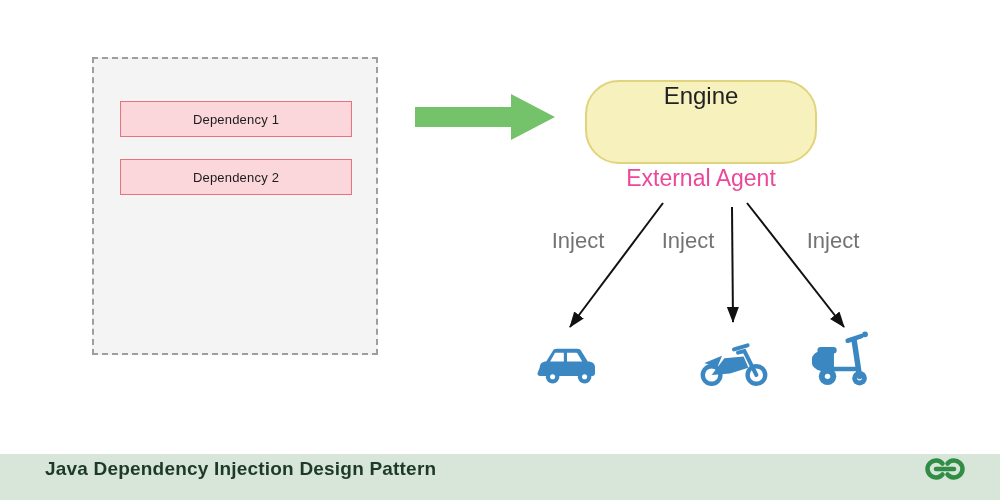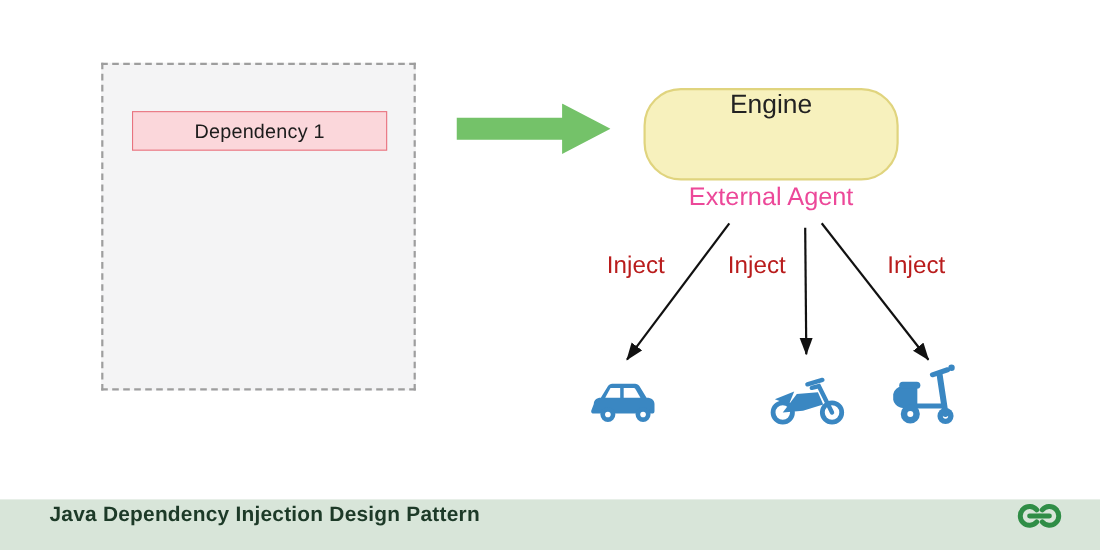--- a/index.html
+++ b/index.html
@@ -22,21 +22,21 @@
     background: #f4f4f5;
     border: 2px dashed #9e9e9e;
   }
   .dep-box {
     position: absolute;
     left: 26px;
     width: 232px; height: 36px;
     background: #fbd7db;
     border: 1px solid #e8737f;
     display: flex; align-items: center; justify-content: center;
-    font-size: 18px;
+    font-size: 13px;
     color: #1c1c1c;
     letter-spacing: 0.2px;
   }
   .dep-box.d1 { top: 42px; }
   .dep-box.d2 { top: 100px; }
   .dep-box.d3 { top: 159px; }
 
   
   .green-arrow {
     position: absolute;
@@ -64,21 +64,21 @@
     text-align: center;
     font-size: 23px;
     color: #ec4899;
   }
 
   .inject-label {
     position: absolute;
     top: 228px;
     transform: translateX(-50%);
     font-size: 22px;
-    color: #b91c1c;
+    color: #737373;
     background: #ffffff;
     padding: 0 3px;
   }
   .inject-label.i1 { left: 578px; }
   .inject-label.i2 { left: 688px; }
   .inject-label.i3 { left: 833px; }
 
   .arrows-overlay {
     position: absolute;
     left: 0; top: 0;
@@ -115,20 +115,23 @@
   .footer-logo svg { width: 100%; height: 100%; display: block; }
 </style>
 </head>
 <body>
 
 <div class="canvas">
 
   <div class="dep-container">
     <div class="dep-box d1">
       <span>Dependency 1</span>
+    </div>
+    <div class="dep-box d2">
+      <span>Dependency 2</span>
     </div>
   </div>
 
   <svg class="green-arrow" viewBox="0 0 140 46" aria-hidden="true">
     <polygon points="0,13 96,13 96,0 140,23 96,46 96,33 0,33" fill="#74c269"></polygon>
   </svg>
 
   <div class="engine-pill">
     <span>Engine</span>
   </div>

